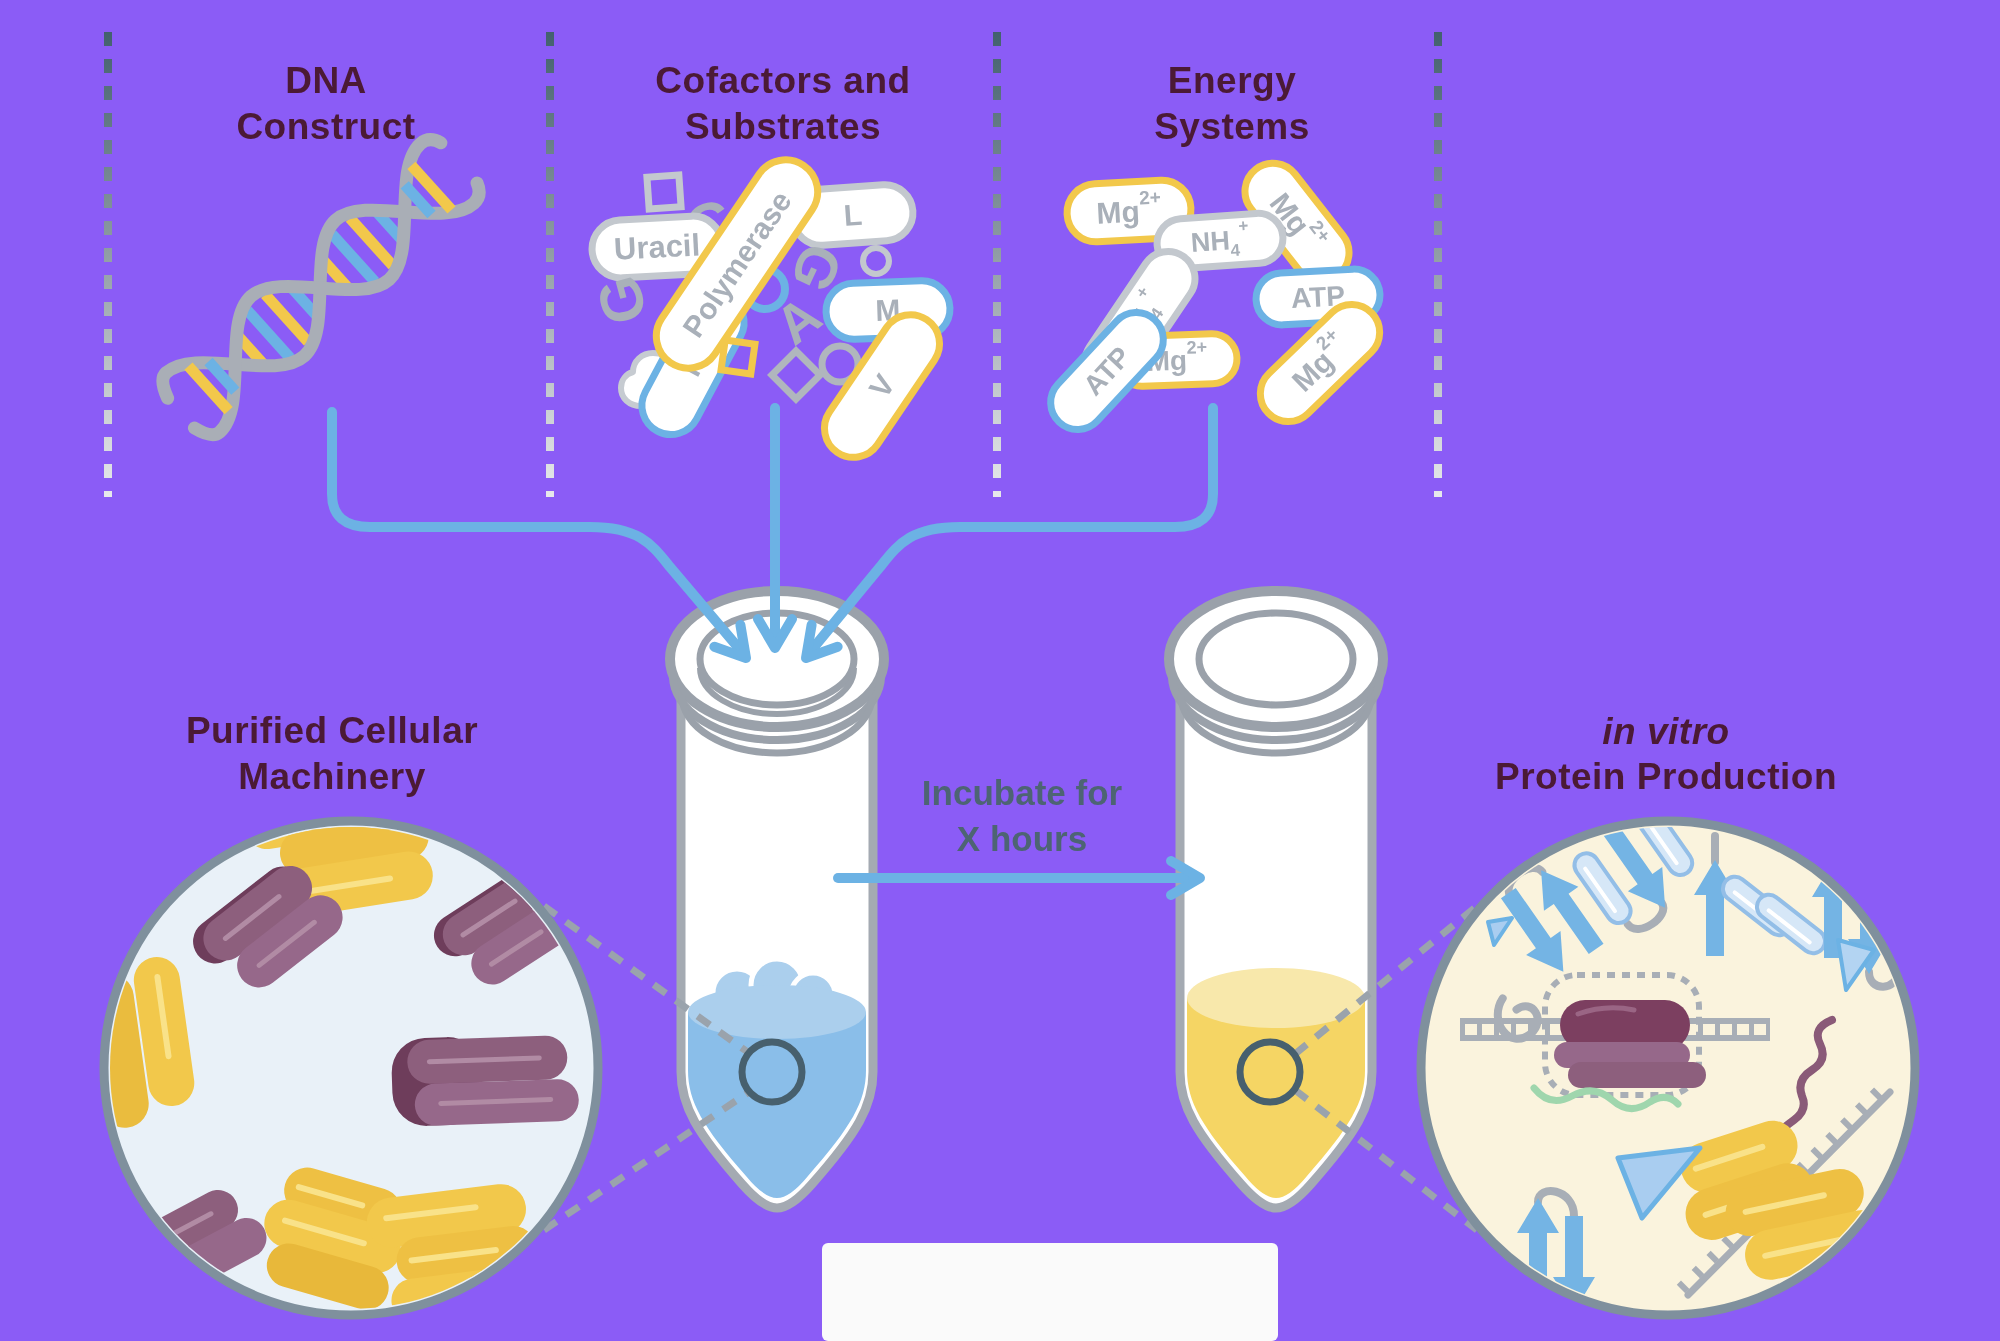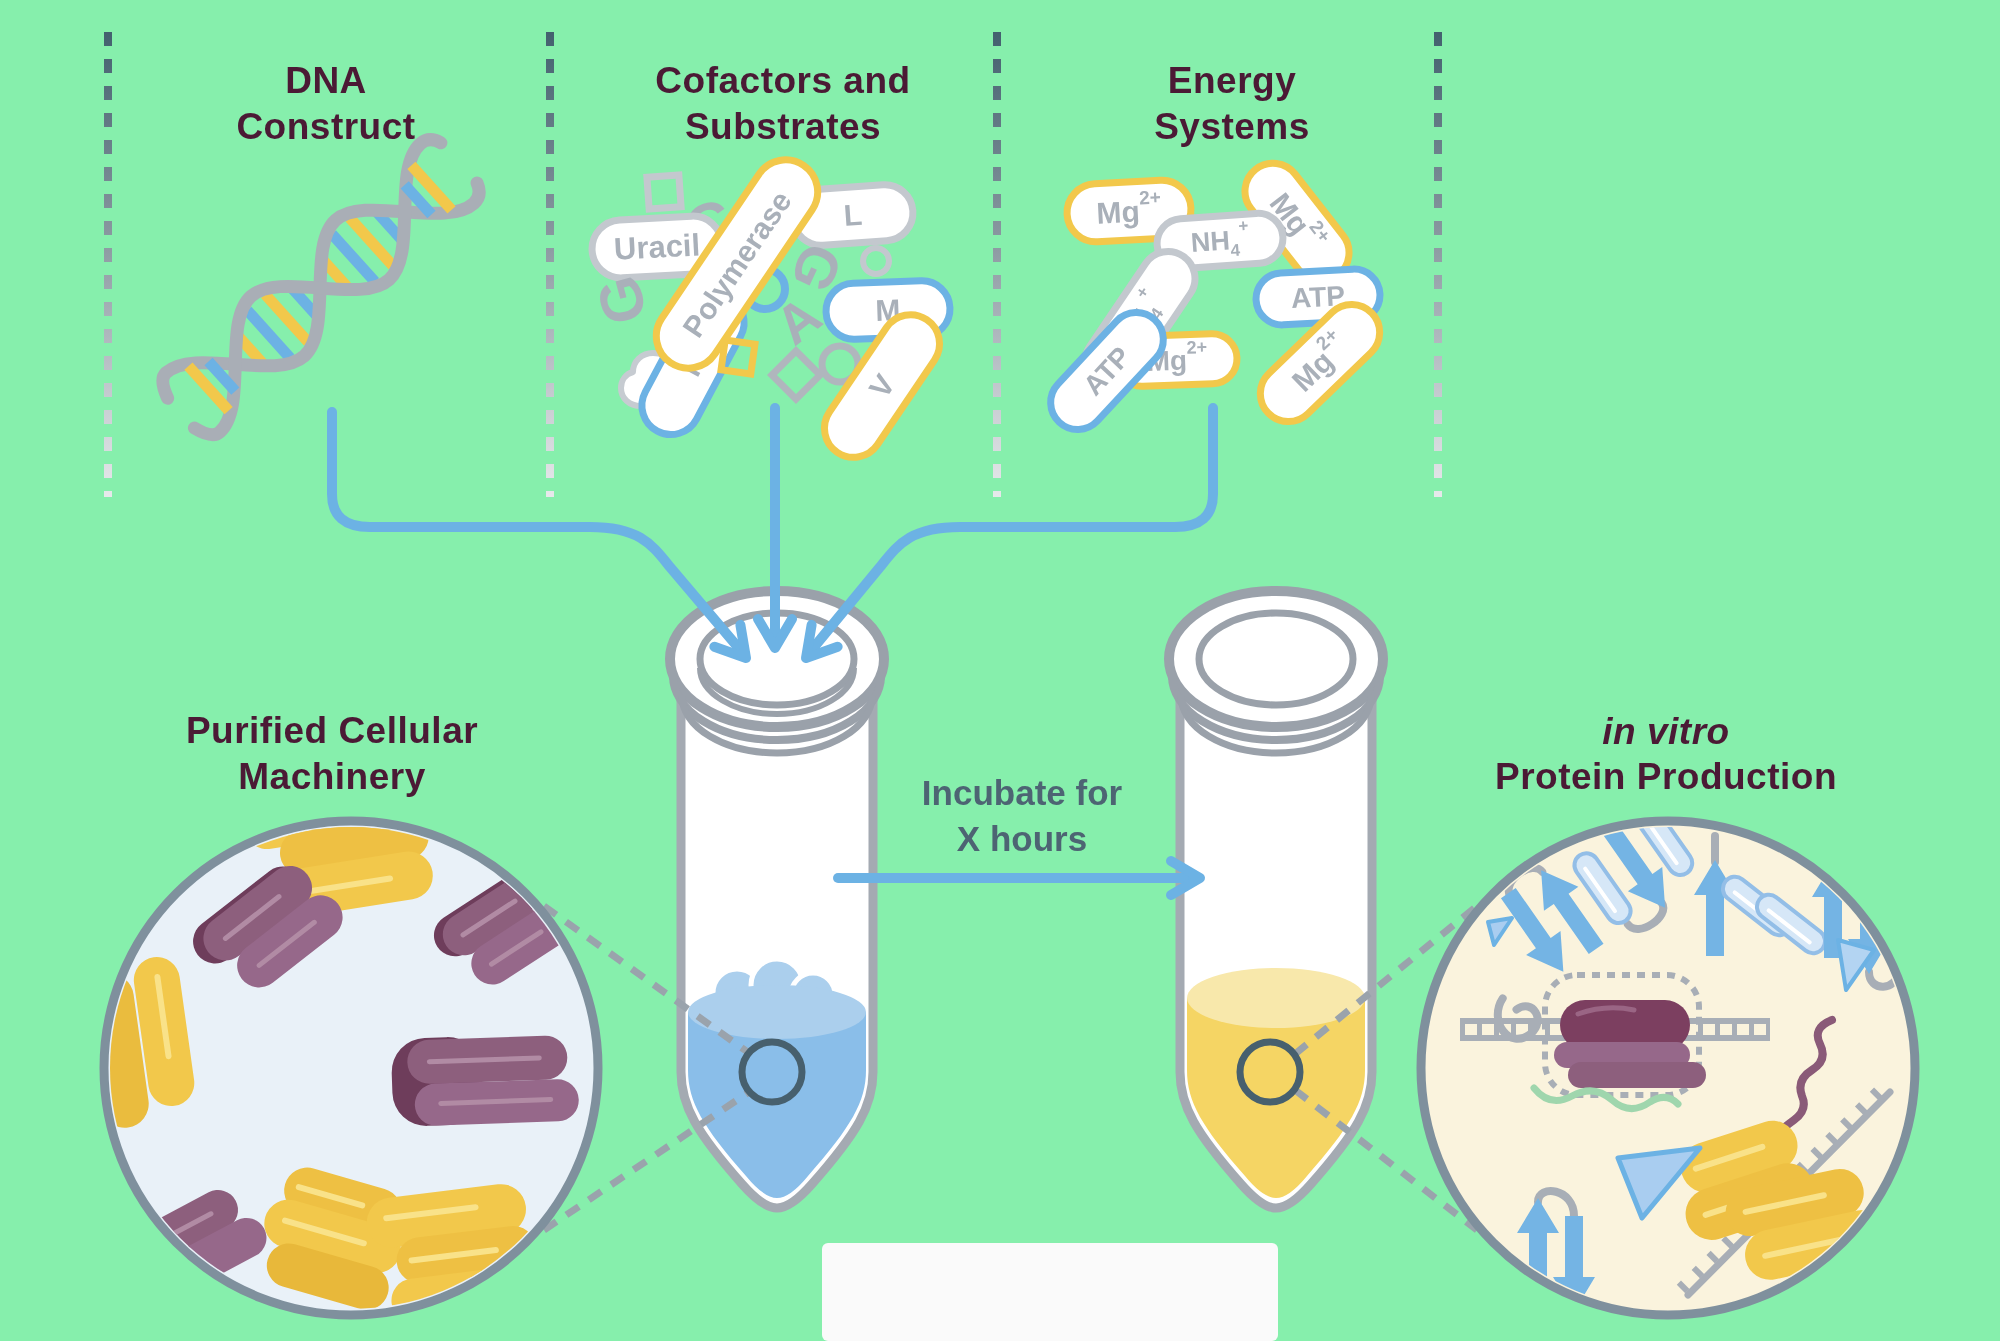--- a/index.html
+++ b/index.html
@@ -1,16 +1,16 @@
 <!DOCTYPE html>
 <html><head>
 <meta charset="utf-8">
 <style>
   html,body{margin:0;padding:0;background:#ffffff;}
-  .stage{position:relative;width:2000px;height:1341px;background:#86efac;overflow:hidden;
+  .stage{position:relative;width:2000px;height:1341px;background:#8b5cf6;overflow:hidden;
          font-family:"Liberation Sans",sans-serif;}
   svg{position:absolute;left:0;top:0;}
   text{font-family:"Liberation Sans",sans-serif;}
   .title{font-size:37px;font-weight:700;fill:#4b1a35;letter-spacing:0.5px;}
   .title-it{font-style:italic;}
   .slate{font-size:35px;font-weight:600;fill:#4d6473;}
   .pilltxt{font-weight:700;fill:#a9b0b9;}
 </style>
 </head>
 <body>

